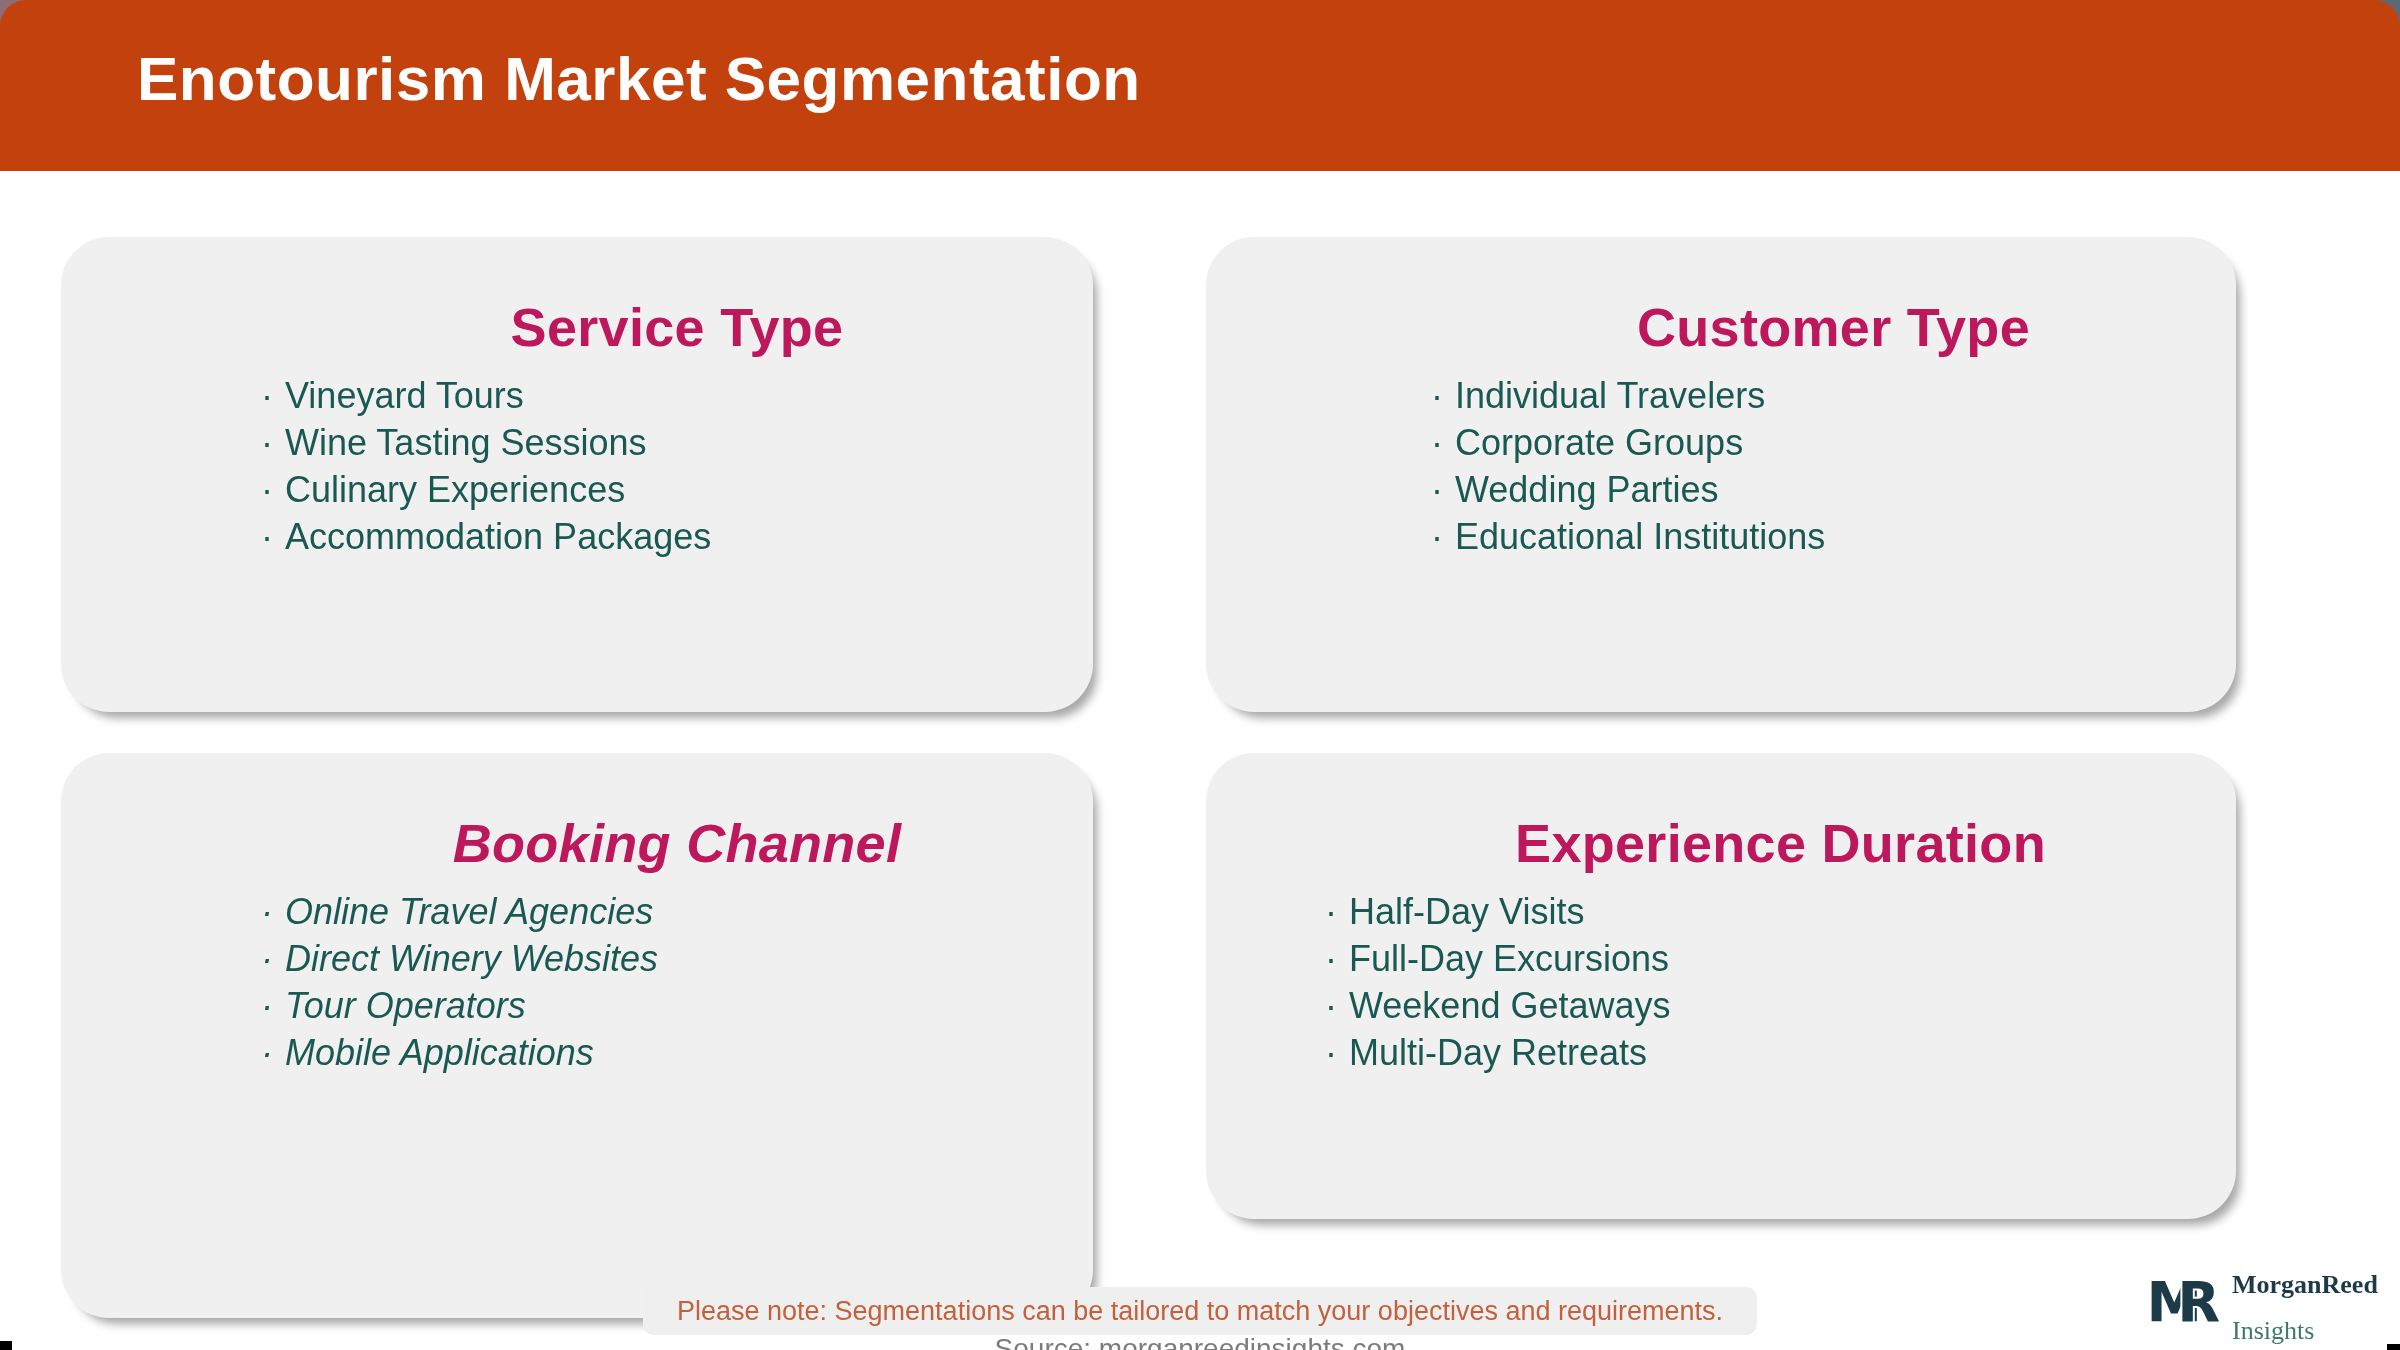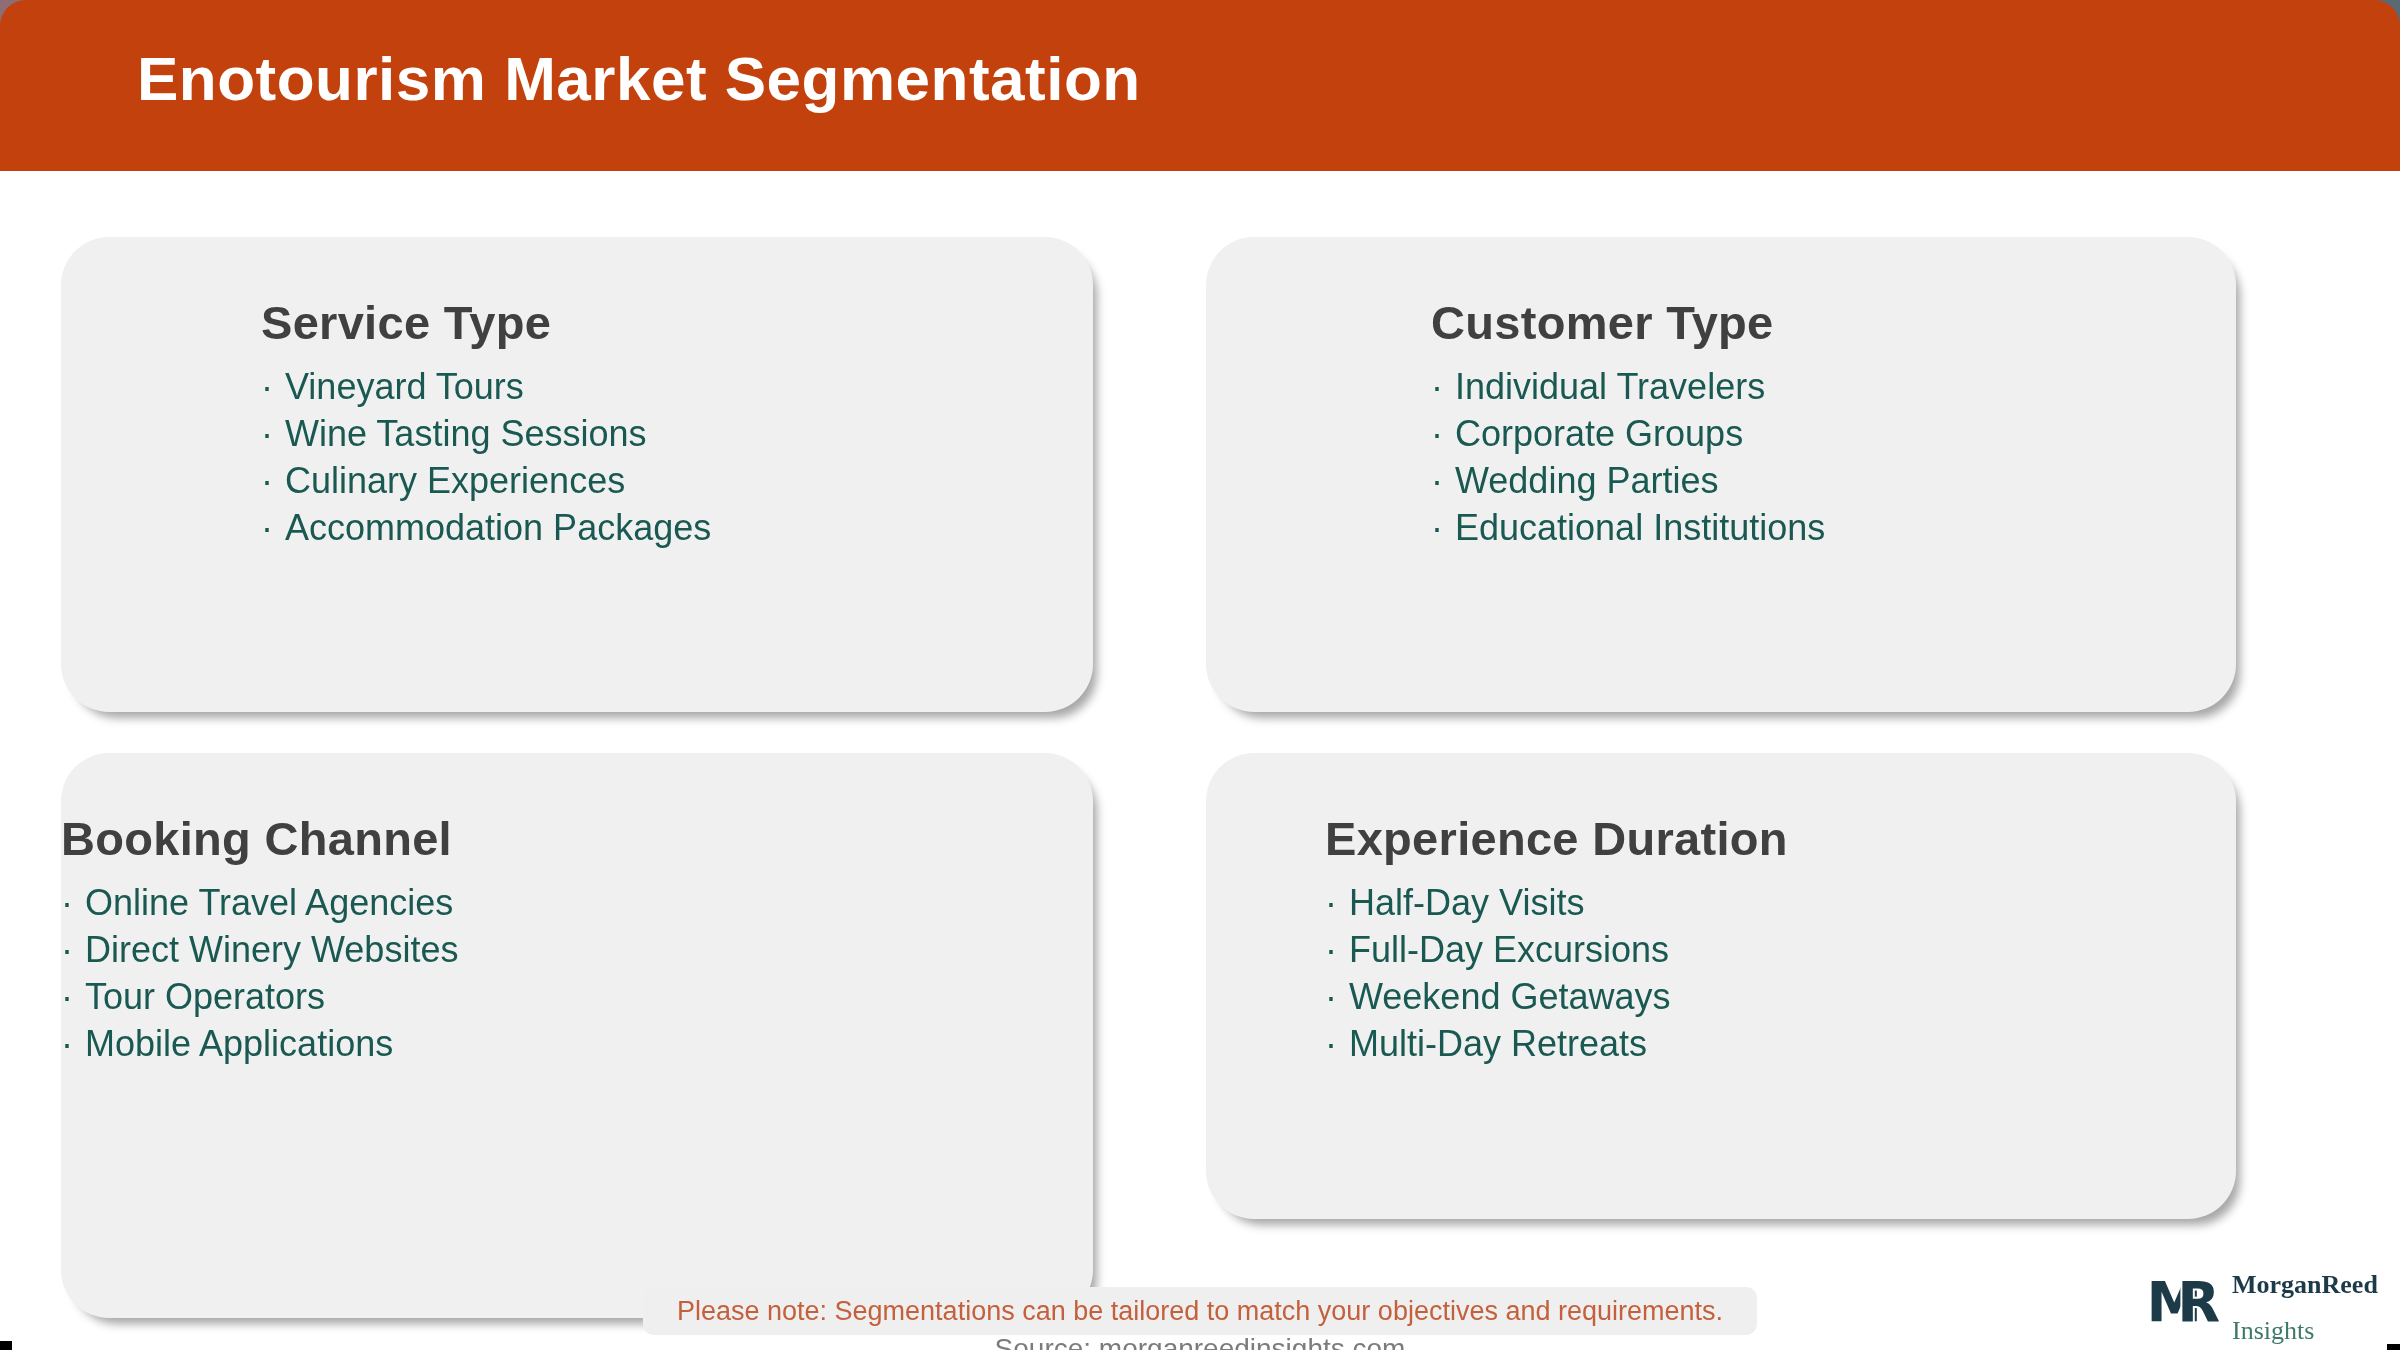--- a/index.html
+++ b/index.html
@@ -30,26 +30,26 @@
   .card{
     position:absolute;
     background:#f0f0f1;
     border-radius:48px;
     box-shadow:8px 10px 10px -4px rgba(0,0,0,.35);
     box-sizing:border-box;
     padding-top:58px;
   }
   .card.c1{left:61px;top:237px;width:1032px;height:475px;padding-left:200px;}
   .card.c2{left:1206px;top:237px;width:1030px;height:475px;padding-left:225px;}
-  .card.c3{left:61px;top:753px;width:1032px;height:565px;}
+  .card.c3{left:61px;top:753px;width:1032px;height:565px;padding-left:200px;font-style:italic;}
   .card.c4{left:1206px;top:753px;width:1030px;height:466px;padding-left:119px;}
   .card h2{
     margin:0;
-    font-size:47px;font-weight:700;line-height:1.2;
-    color:#404040;letter-spacing:.3px;
+    font-size:54px;font-weight:700;line-height:1.2;
+    color:#be185d;letter-spacing:.3px;text-align:center;
   }
   .card ul{
     list-style:none;margin:12px 0 0 0;padding:0;
   }
   .card li{
     display:flex;align-items:baseline;
     font-size:36px;line-height:47px;
     color:#1a5952;
   }
   .bullet{

